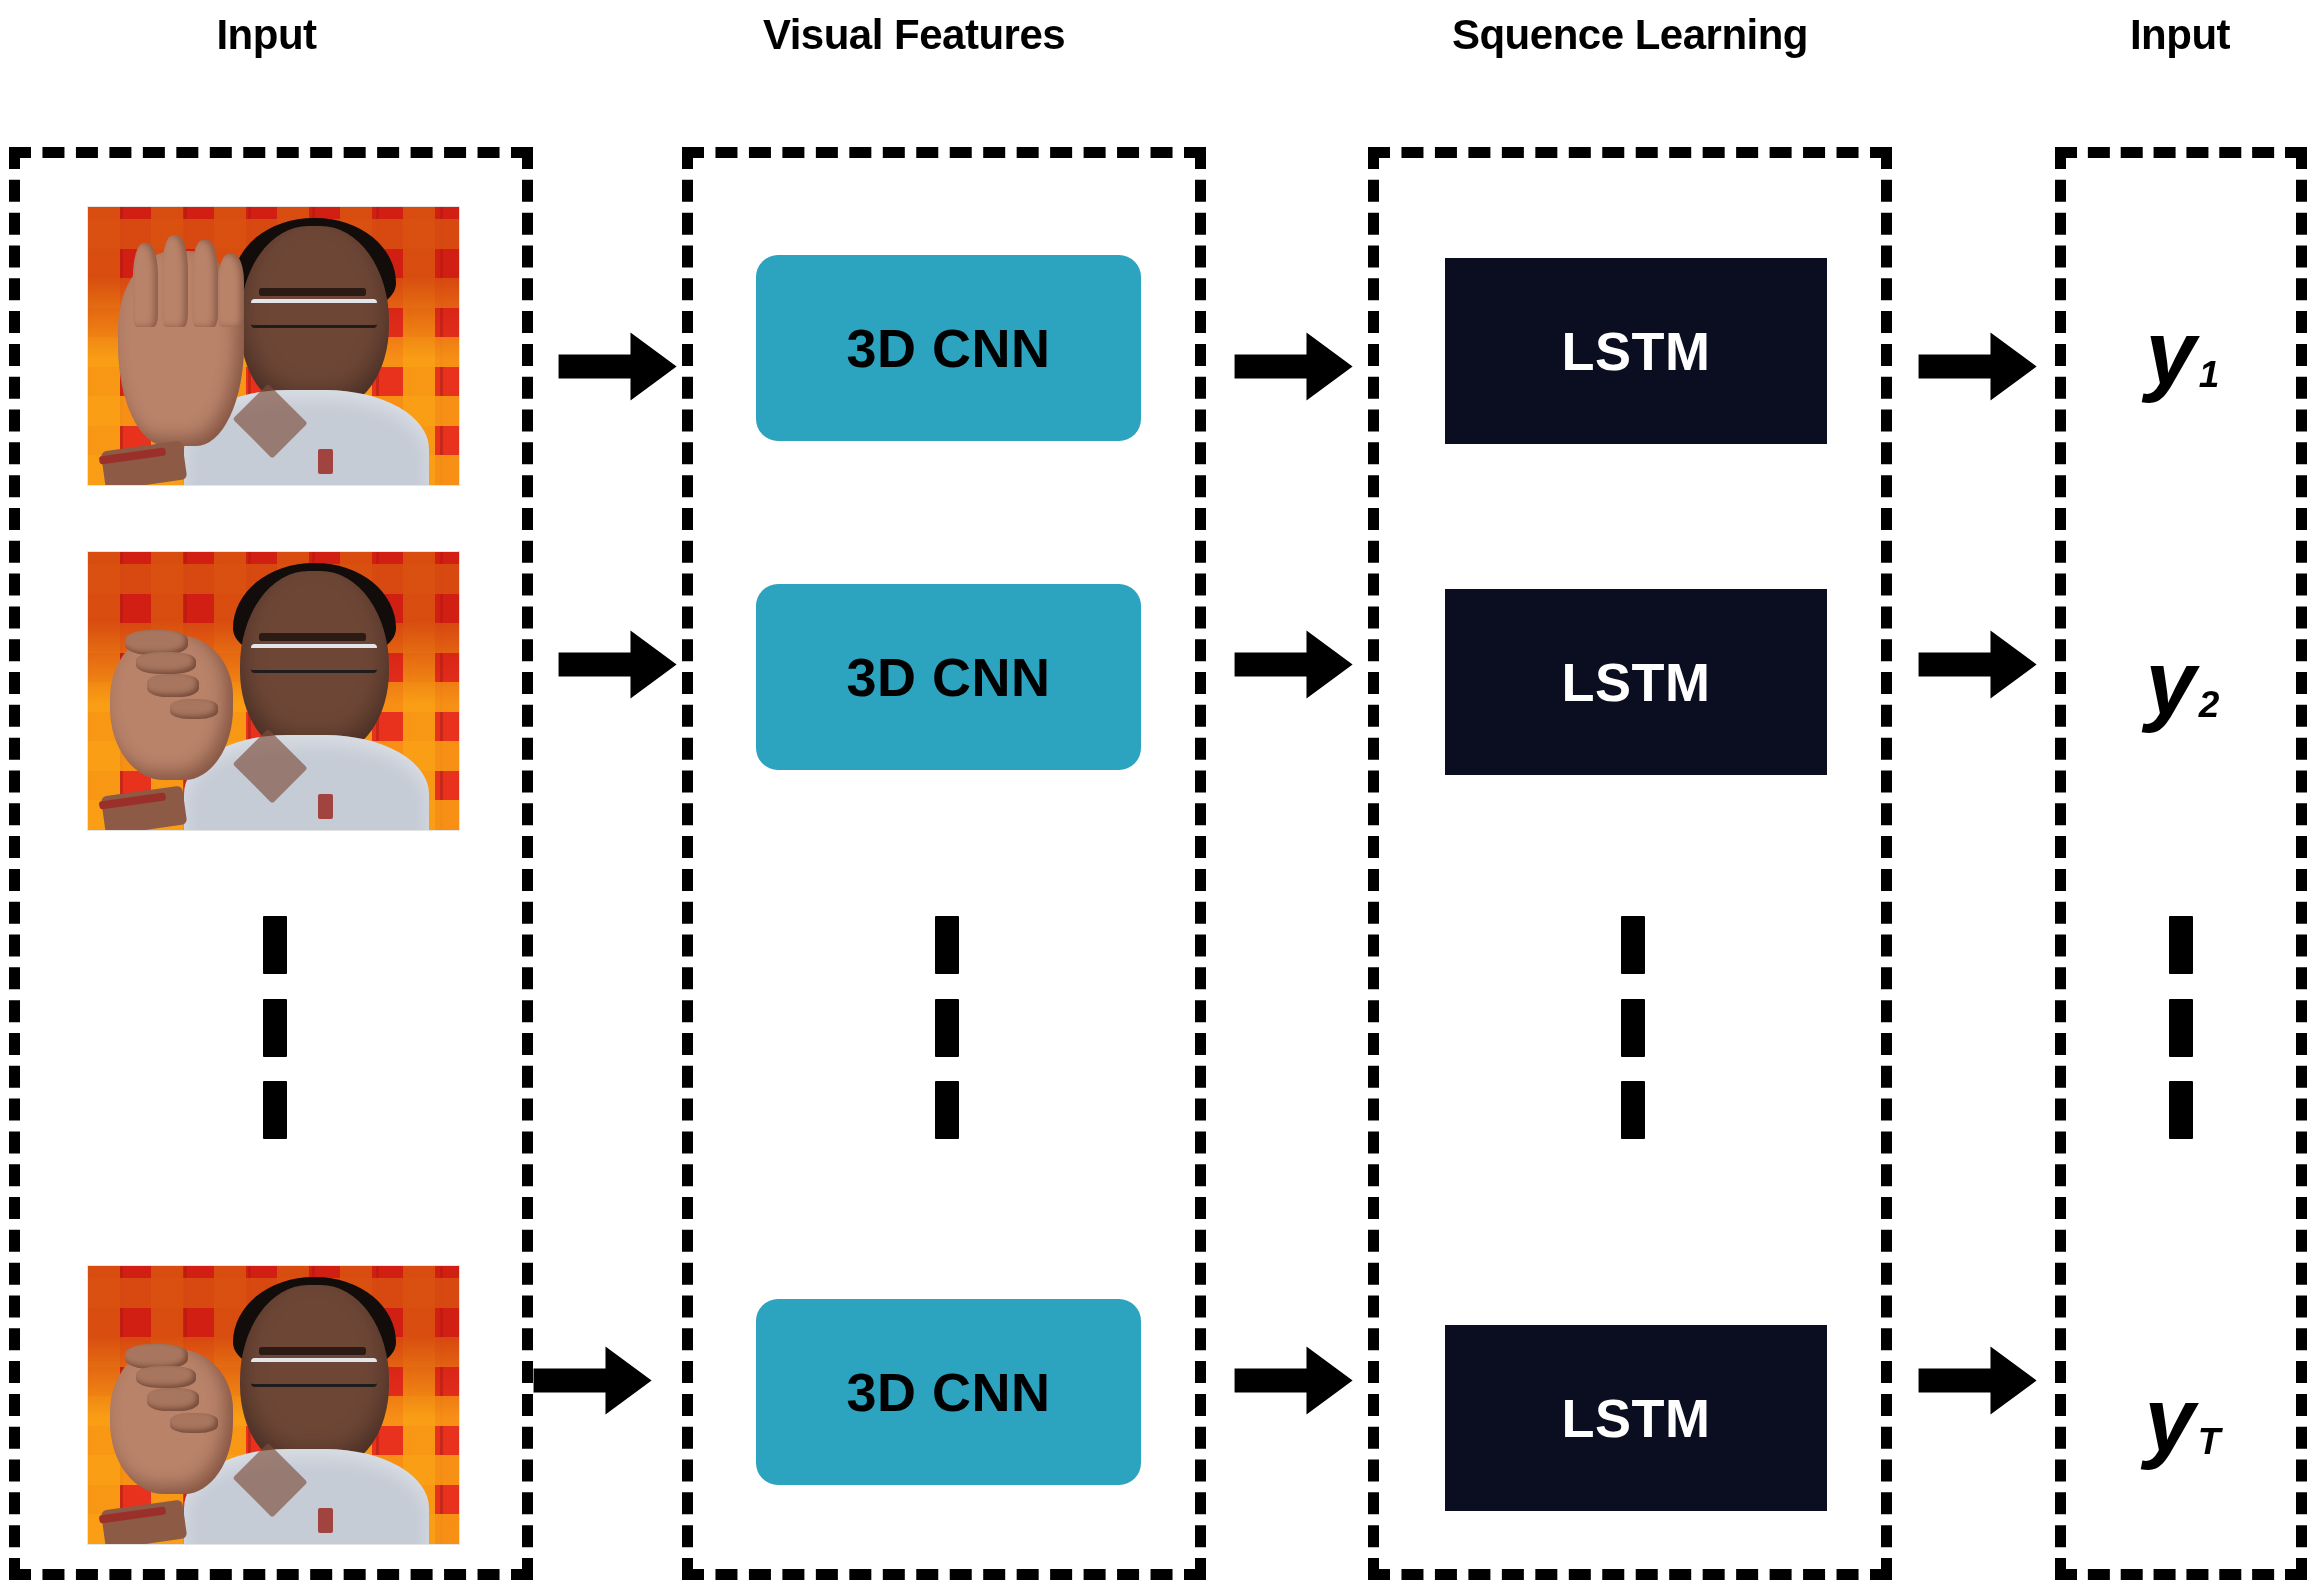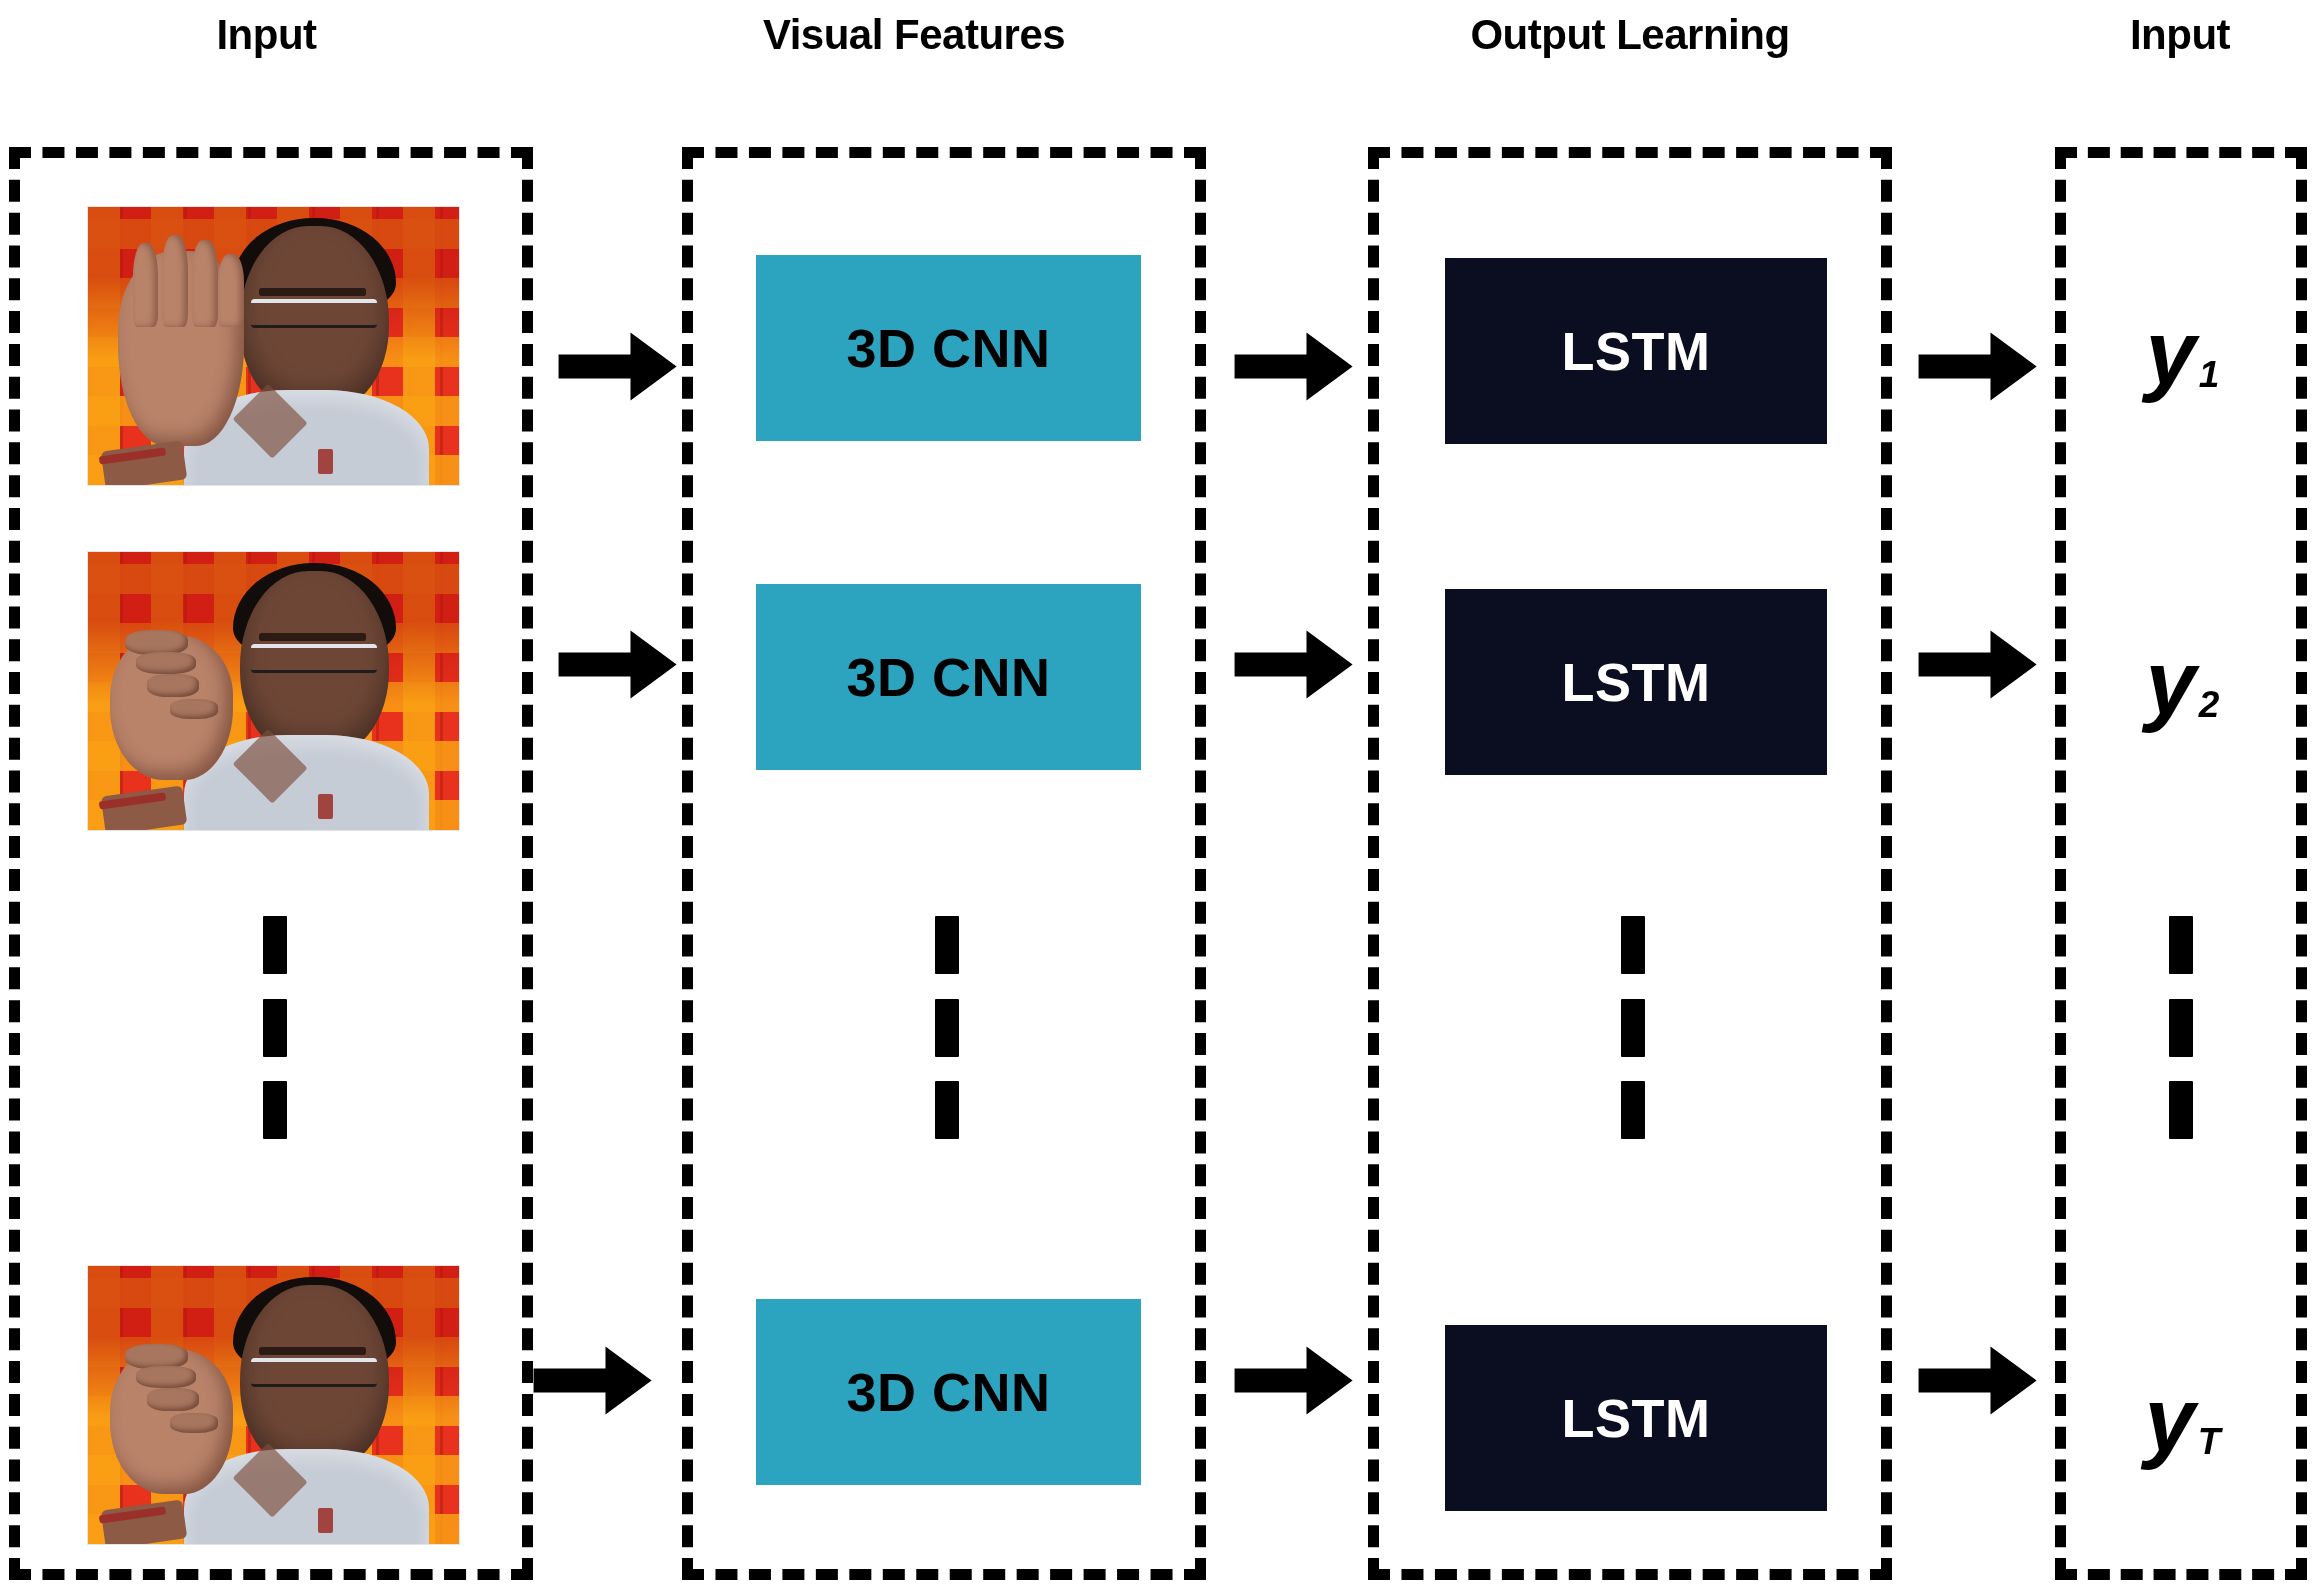--- a/index.html
+++ b/index.html
@@ -150,21 +150,21 @@
     background:#9b2f2a;border-radius:2.8px;transform:rotate(-8deg);
   }
 
   
   .modelbox{
     display:flex;align-items:center;justify-content:center;
     font-weight:bold;
     letter-spacing:0.5px;
     box-sizing:border-box;
   }
-  .cnnbox{background:#2CA3BF;color:#000000;font-size:54px;}
+  .cnnbox{background:#2CA3BF;color:#000000;font-size:54px;border-radius:22px;}
   .lstmbox{background:#0B0E20;color:#ffffff;font-size:54px;}
 
   
   .outlabel{
     font-weight:bold;color:#000;
     font-size:91px;line-height:1;
     white-space:nowrap;
     font-style:italic;
   }
   .outlabel sub{
@@ -188,21 +188,21 @@
   }
   .vdots i{display:block;background:#000000;border-radius:0.9px;}
 </style>
 </head>
 <body>
 
 <div class="header" style="left:0px;width:533px;">Input</div>
 
 <div class="header" style="left:652px;width:524px;">Visual Features</div>
 
-<div class="header" style="left:1368px;width:524px;">Output Learning</div>
+<div class="header" style="left:1368px;width:524px;">Squence Learning</div>
 
 <div class="header" style="left:2055px;width:250px;">Input</div>
 
 <div class="col" style="left:9.3px;width:524px;"></div>
 <div class="col" style="left:682px;width:524px;"></div>
 <div class="col" style="left:1368px;width:524px;"></div>
 <div class="col" style="left:2055px;width:252px;"></div>
 
 <div class="cell" style="left:88px;top:202px;width:371px;height:288px;">
   <div class="frame palm" style="width:371px;height:278px;">

